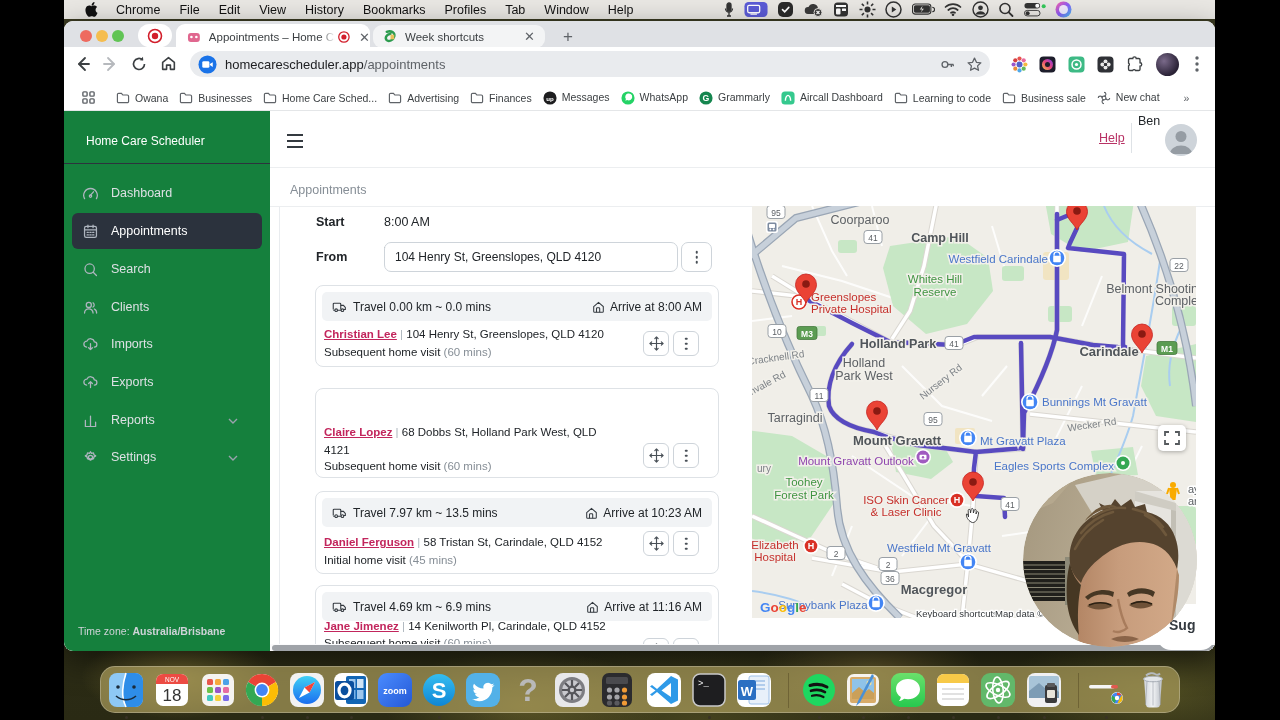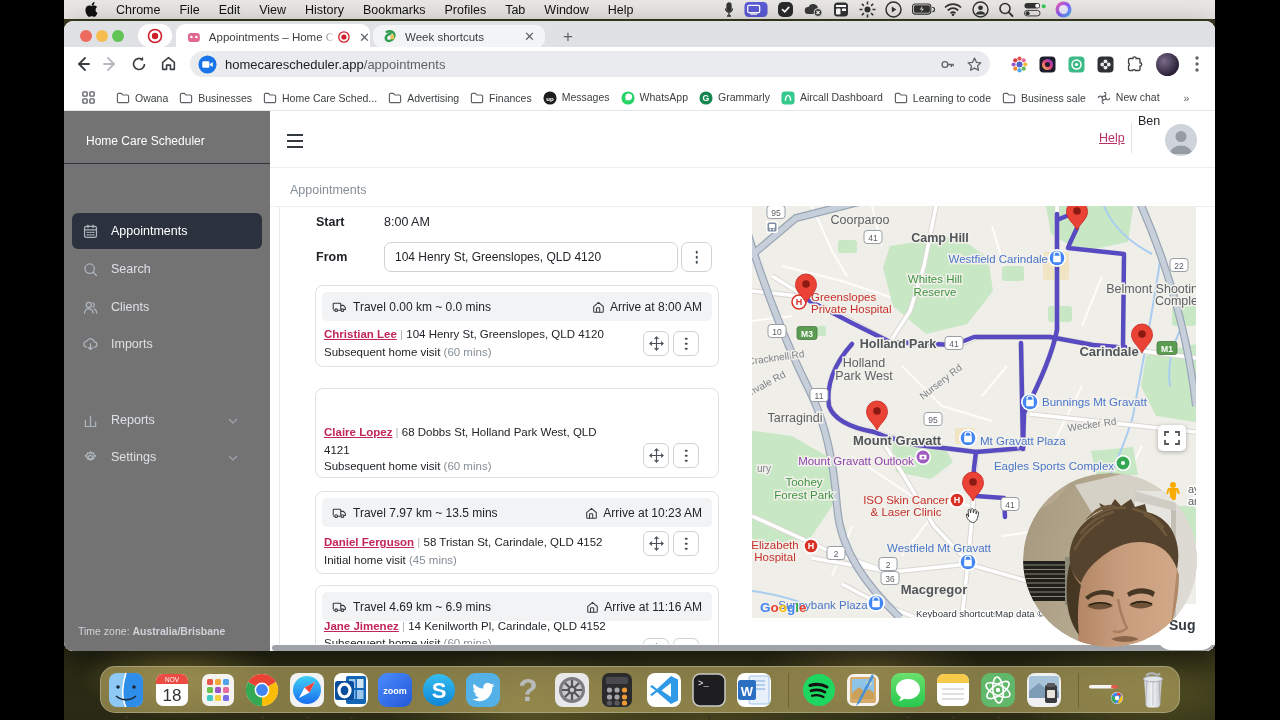--- a/index.html
+++ b/index.html
@@ -37,21 +37,21 @@
 #tab2 { left:309px; width:172px; background:#f3f4f5; border-radius:9px; height:23px; top:4px;}
 #newtab { position:absolute; left:494px; top:6px; width:20px; height:20px; color:#5f6368; font-size:17px; text-align:center; line-height:19px;}
 #toolbar { position:absolute; left:0; top:26px; width:100%; height:35px; background:#fff; }
 .navic { position:absolute; top:5px; font-size:15px; color:#444; }
 #urlbar { position:absolute; left:126px; top:4px; width:800px; height:26px; background:#e9ebee; border-radius:13px; display:flex; align-items:center; }
 #bookmarks { position:absolute; left:0; top:64px; width:100%; height:26px; background:#fff; border-bottom:1px solid #e4e6e8; display:flex; align-items:center; font-size:10.5px; color:#3c4043; }
 .bk { display:flex; align-items:flex-start; margin-left:11px; white-space:nowrap; flex-shrink:0; }
 .bk svg { margin-right:5px; }
 
 #app { position:absolute; left:0; top:90px; width:1151px; height:540px; background:#fff; }
-#sidebar { position:absolute; left:0; top:0; width:206px; height:540px; background:#737373; color:#e8eaed; }
+#sidebar { position:absolute; left:0; top:0; width:206px; height:540px; background:#15803d; color:#e8eaed; }
 #sbtitle { position:absolute; left:22px; top:23px; font-size:12px; color:#fff; }
 .sbitem { position:absolute; left:8px; width:190px; height:36px; border-radius:6px; display:flex; align-items:center; font-size:12.5px; color:#dde0e4; }
 .sbitem svg { margin-left:10px; margin-right:12px; }
 .sbitem.active { background:#2b323d; color:#fff; }
 .sbchev { position:absolute; right:12px; color:#9aa2ad; font-size:10px; }
 #tz { position:absolute; left:14px; top:514px; font-size:10.5px; color:#cfd3d8; }
 #main { position:absolute; left:206px; top:0; width:945px; height:540px; }
 #topbar { position:absolute; left:0; top:0; width:100%; height:57px; border-bottom:1px solid #eceef0; background:#fff; }
 #hamb { position:absolute; left:17px; top:23px; width:16px; }
 #hamb div { height:2px; background:#343a40; margin-bottom:4.2px; }
@@ -786,20 +786,28 @@
 <text x="164" y="411" font-size="9.5" fill="#33373a" font-family="Liberation Sans" style="paint-order:stroke" stroke="#fff" stroke-width="2.5">Keyboard shortcuts</text>
 <text x="243" y="411" font-size="9.5" fill="#33373a" font-family="Liberation Sans" style="paint-order:stroke" stroke="#fff" stroke-width="2.5">Map data ©2</text>
 </svg>
         </div>
         <div style="position:absolute;left:0;top:533px;width:945px;height:7px;background:#fbfbfc"></div>
         <div style="position:absolute;left:2px;top:534px;width:1076px;height:6px;background:#9fa3a8;border-radius:3px"></div>
       </div>
       <div id="sidebar">
         <div id="sbtitle">Home Care Scheduler</div>
         <div style="position:absolute;left:0;top:52px;width:206px;height:1px;background:#2c333d"></div>
+        <div class="sbitem" style="top:64px">
+              <svg width="17" height="17" viewBox="0 0 20 20" fill="none" stroke="#aeb5bf" stroke-width="1.5" stroke-linecap="round" stroke-linejoin="round">
+                <path d="M3 16 a8 8 0 1 1 14 0"></path>
+                <path d="M10 12 l3.5 -4"></path>
+                <circle cx="10" cy="13" r="1.4"></circle>
+              </svg>
+              <span>Dashboard</span>
+            </div>
         <div class="sbitem active" style="top:102px">
               <svg width="17" height="17" viewBox="0 0 20 20" fill="none" stroke="#aeb5bf" stroke-width="1.5" stroke-linecap="round" stroke-linejoin="round">
                 <rect x="3" y="4" width="14" height="13" rx="2"></rect>
                 <path d="M3 8 h14 M7 2.5 v3 M13 2.5 v3"></path>
                 <path d="M6 11 h1.5 M9.2 11 h1.6 M12.5 11 h1.5 M6 14 h1.5 M9.2 14 h1.6 M12.5 14 h1.5"></path>
               </svg>
               <span>Appointments</span>
             </div>
         <div class="sbitem" style="top:140px">
               <svg width="17" height="17" viewBox="0 0 20 20" fill="none" stroke="#aeb5bf" stroke-width="1.5" stroke-linecap="round" stroke-linejoin="round">
@@ -816,20 +824,27 @@
                 <path d="M14.5 11.8 a5 5 0 0 1 2.7 4.7"></path>
               </svg>
               <span>Clients</span>
             </div>
         <div class="sbitem" style="top:215px">
               <svg width="17" height="17" viewBox="0 0 20 20" fill="none" stroke="#aeb5bf" stroke-width="1.5" stroke-linecap="round" stroke-linejoin="round">
                 <path d="M5.5 13 a3.5 3.5 0 0 1 0.4 -7 a4.5 4.5 0 0 1 8.6 1 a3 3 0 0 1 0 6"></path>
                 <path d="M10 9 v7 M7.8 13.8 L10 16 L12.2 13.8"></path>
               </svg>
               <span>Imports</span>
+            </div>
+        <div class="sbitem" style="top:253px">
+              <svg width="17" height="17" viewBox="0 0 20 20" fill="none" stroke="#aeb5bf" stroke-width="1.5" stroke-linecap="round" stroke-linejoin="round">
+                <path d="M5.5 13 a3.5 3.5 0 0 1 0.4 -7 a4.5 4.5 0 0 1 8.6 1 a3 3 0 0 1 0 6"></path>
+                <path d="M10 16 v-7 M7.8 11.2 L10 9 L12.2 11.2"></path>
+              </svg>
+              <span>Exports</span>
             </div>
         <div class="sbitem" style="top:291px">
               <svg width="17" height="17" viewBox="0 0 20 20" fill="none" stroke="#aeb5bf" stroke-width="1.5" stroke-linecap="round" stroke-linejoin="round">
                 <path d="M4 17 V10 M10 17 V5 M16 17 V12"></path>
                 <path d="M4 17 h12" stroke-width="1.2"></path>
               </svg>
               <span>Reports</span>
               <svg class="sbchev" width="10" height="6" viewBox="0 0 10 6" style="margin-top:2px">
                 <path d="M1,1 L5,5 L9,1" fill="none" stroke="#9aa2ad" stroke-width="1.4"></path>
               </svg>

